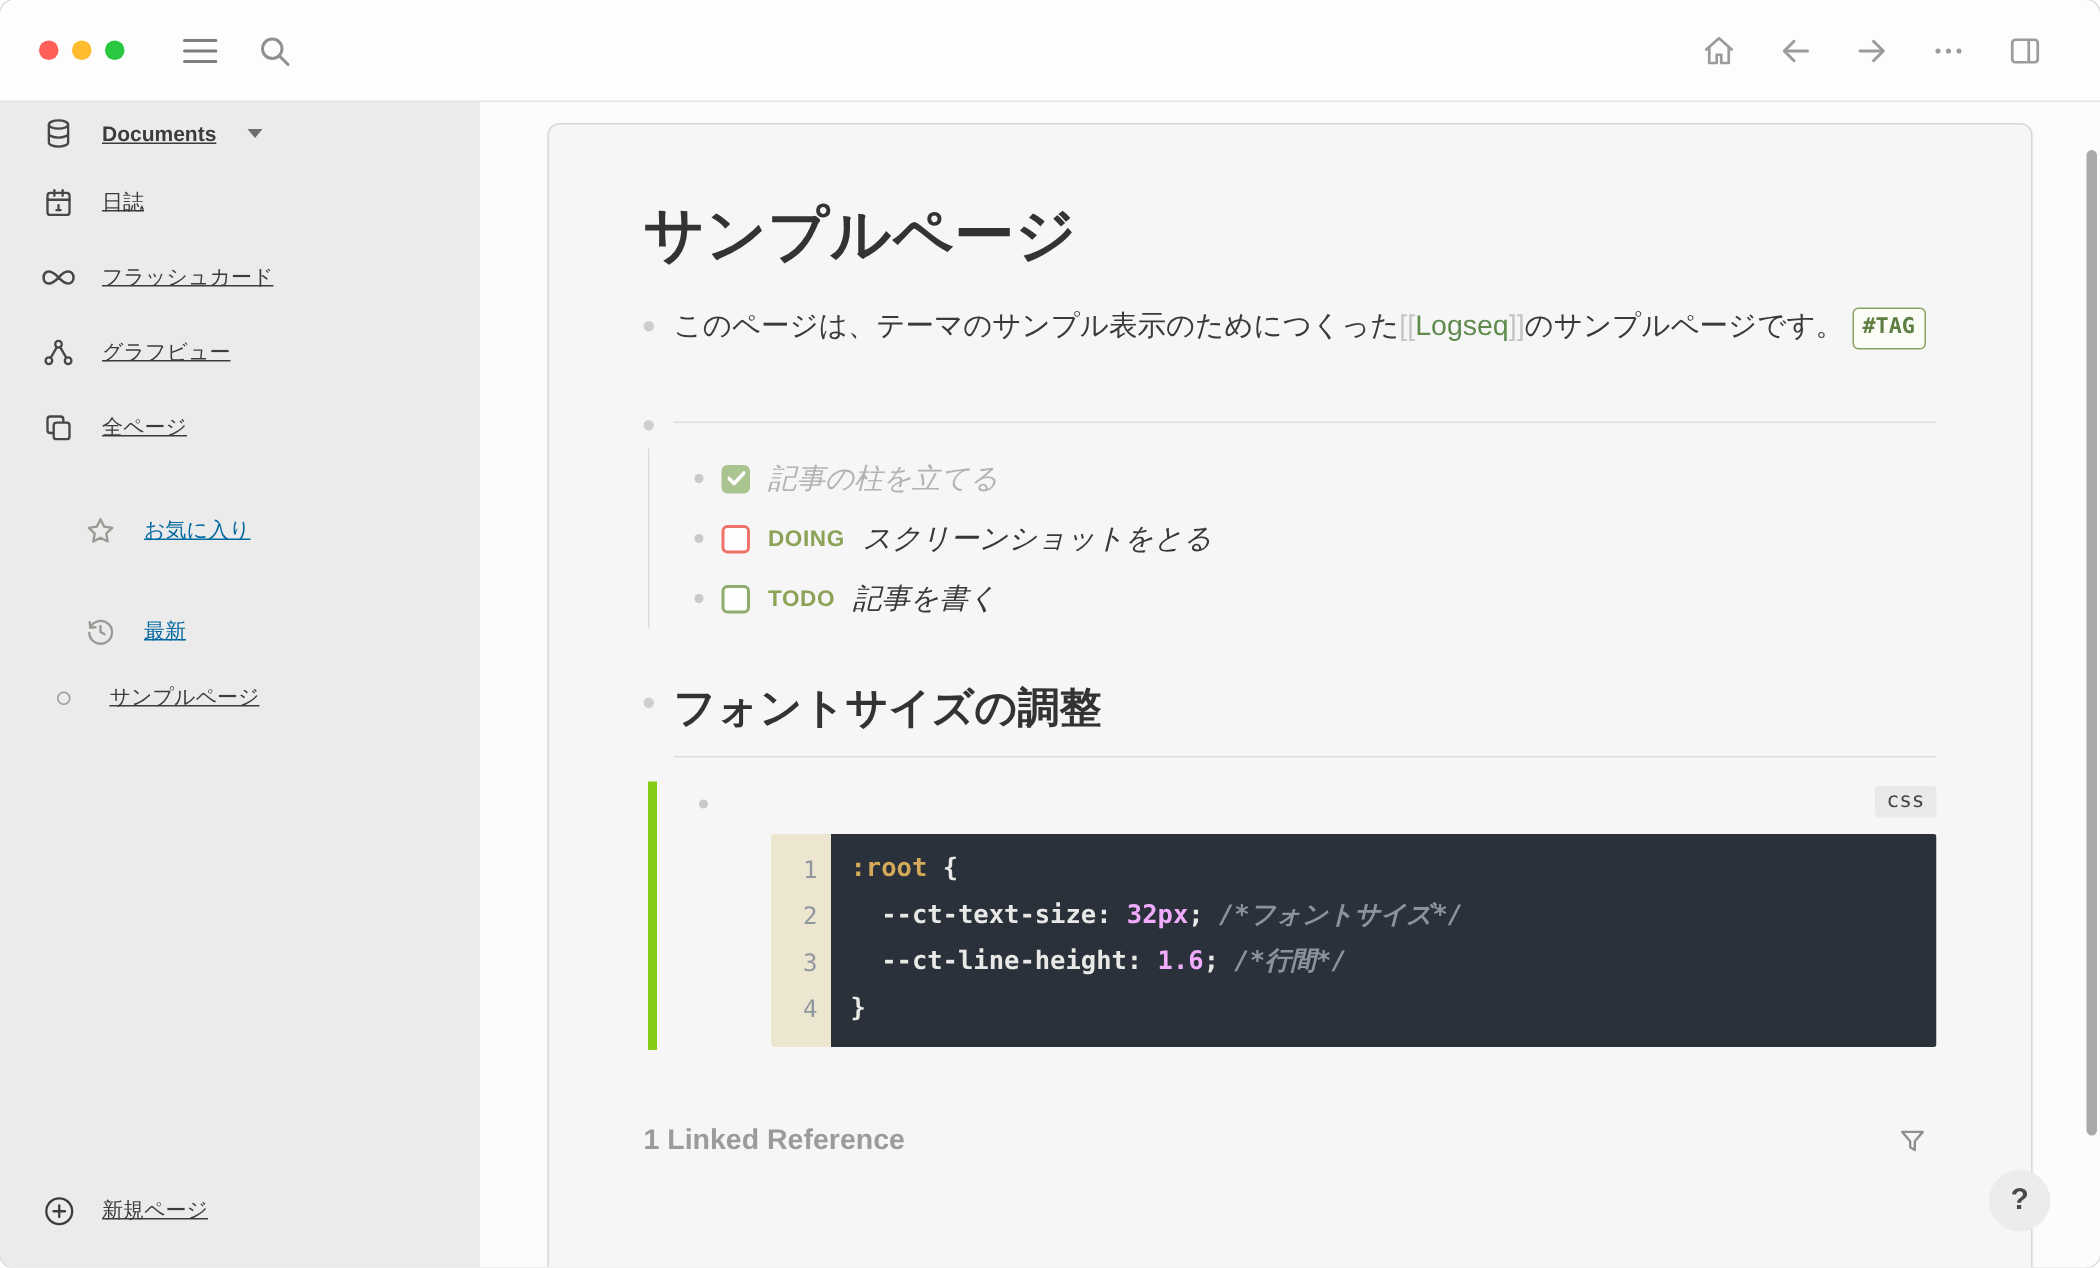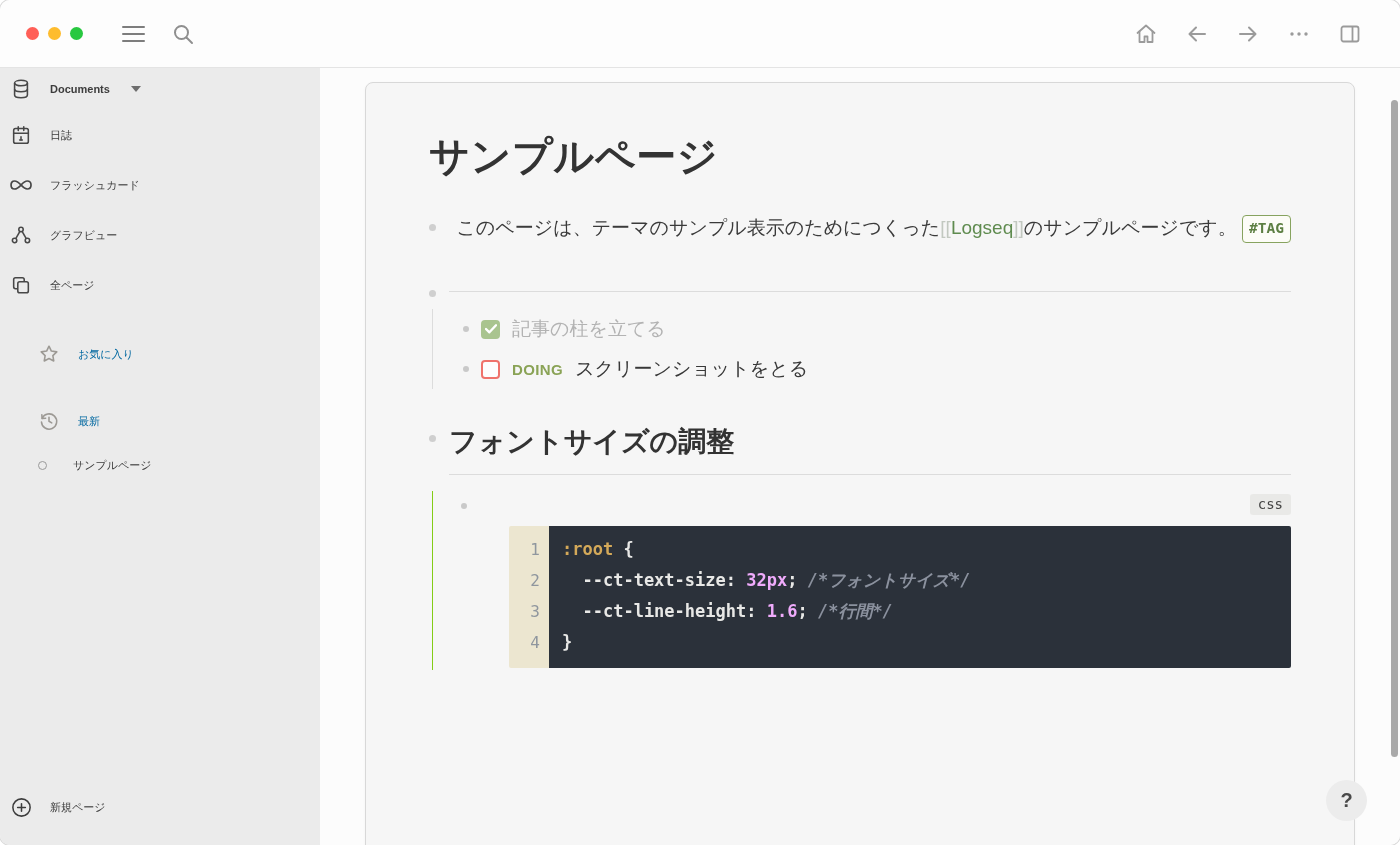--- a/index.html
+++ b/index.html
@@ -19,22 +19,22 @@
   .hamburger { margin-left:38px; }
   .searchbtn { margin-left:26px; }
   .tb-spacer { flex:1; }
   .tb-right { display:flex; align-items:center; gap:27px; margin-right:12px; }
 
   
   .bodyrow { display:flex; height:777px; }
 
   
   .sidebar { width:320px; background:#ebebeb; display:flex; flex-direction:column; padding:0 0 14px; flex:none; }
-  .side-item { display:flex; align-items:center; gap:17px; padding:0 9px; font-size:11px;
-               color:#3c3c3c; cursor:default; }
+  .side-item { display:flex; align-items:center; gap:17px; padding:0 27px; font-size:14px;
+               color:#3c3c3c; cursor:default;text-decoration:underline; }
   .side-item .ic { width:24px; height:24px; flex:none; display:flex; align-items:center; justify-content:center; color:#474747; }
   .row-documents { height:42px; font-weight:600; }
   .caret { margin-left:4px; color:#6e6e6e; }
   .nav-item { height:50px; }
   .side-section { height:50px; color:#0369a1;margin-left:28px; }
   .side-section .ic { color:#9c9994; }
   .sec-fav { margin-top:19px; }
   .sec-recent { margin-top:17px; }
   .recent-item { height:38px; padding-left:31px; gap:19px; }
   .ring { width:9px; height:9px; border:1.5px solid #9a9a9a; border-radius:50%; flex:none; margin:0 7px; }
@@ -45,45 +45,45 @@
   .card { position:absolute; left:45px; top:14px; width:990px; bottom:-14px;
           background:#f6f6f6; border:1px solid #d8d8d8; border-radius:8px;
           box-shadow:0 1px 3px rgba(0,0,0,.04); padding:46px 63px 0 63px; overflow:hidden; }
 
   .page-title { font-size:40px; font-weight:800; color:#333333; letter-spacing:.5px; }
 
   .block { display:flex; gap:13px; }
   .bullet { width:7px; height:7px; border-radius:50%; background:#cfcfcf; flex:none; margin-top:12px; }
   .block-content { flex:1; min-width:0; }
 
-  .intro-block { margin-top:28px;text-align:right; }
+  .intro-block { margin-top:18px; }
   .intro-text { font-size:19px; line-height:1.7; color:#3a3a3a; }
   .bracket { color:#c2c8c0; }
   .pagelink { color:#5f8b4f; cursor:pointer; }
   .tag-badge { display:inline-block; border:1px solid #87a35f; color:#5d7f43; background:#fcfcf7;
                border-radius:4px; padding:0px 6px 1px; font-size:14.5px; font-weight:700;
                font-family:"DejaVu Sans Mono",monospace; vertical-align:1px; cursor:pointer; }
 
   .h2-block { margin-top:34px; }
   .h2-text { font-size:28px; font-weight:800; color:#333333; }
   .h2-rule { border:none; border-top:1px solid #dcdcdc; margin-top:13px; }
 
   .children { border-left:1px solid #dcdcdc; margin-left:3px; margin-top:12px; padding-left:30px; }
   .task-row { display:flex; align-items:center; height:40px; gap:12px; }
   .task-bullet { width:6px; height:6px; border-radius:50%; background:#c9c9c9; flex:none; }
   .checkbox { width:19px; height:19px; border-radius:4px; flex:none; display:flex;
               align-items:center; justify-content:center; cursor:pointer; }
   .cb-done { background:#a9c48f; }
   .cb-doing { background:#fdfdfd; border:2px solid #ef726b; }
   .cb-todo { background:#fdfdfd; border:2px solid #8fab6d; }
   .marker { font-size:15px; font-weight:700; color:#8aa356; letter-spacing:.4px; cursor:pointer; }
-  .task-label { font-size:19px; color:#383838; }
+  .task-label { font-size:19px; color:#383838;font-style:italic; }
   .task-label.done { color:#b3b3b3; }
 
-  .code-children { border-left:1px solid #84cc16; margin-left:3px; margin-top:16px; padding-left:28px;
+  .code-children { border-left:6px solid #84cc16; margin-left:3px; margin-top:16px; padding-left:28px;
                    padding-bottom:2px; position:relative; }
   .code-head { display:flex; justify-content:flex-end; align-items:center; height:26px; }
   .lang-badge { background:#e9e9e7; color:#444444; font-family:"DejaVu Sans Mono",monospace;
                 font-size:14px; padding:2px 8px 3px; border-radius:3px; }
   .code-block { display:flex; margin-top:9px; margin-left:29px; border-radius:2px; overflow:hidden; cursor:text; }
   .code-gutter { width:40px; background:#ece6d0; padding:8px 9px 10px 0; flex:none; }
   .code-num { font-family:"DejaVu Sans Mono",monospace; font-size:16px; line-height:31px;
               color:#8f969e; text-align:right; }
   .code-body { flex:1; background:#2b313a; padding:8px 14px 10px 13px; }
   .code-line { font-family:"DejaVu Sans Mono",monospace; font-size:17px; font-weight:700;
@@ -298,20 +298,26 @@
                   <polyline points="1 5 4.4 8.3 11 1.3"></polyline>
                 </svg>
             </div>
             <span class="task-label done">記事の柱を立てる</span>
           </div>
           <div class="task-row">
             <div class="task-bullet"></div>
             <div class="checkbox cb-doing"></div>
             <span class="marker">DOING</span>
             <span class="task-label">スクリーンショットをとる</span>
+          </div>
+          <div class="task-row">
+            <div class="task-bullet"></div>
+            <div class="checkbox cb-todo"></div>
+            <span class="marker">TODO</span>
+            <span class="task-label">記事を書く</span>
           </div>
         </div>
 
         <div class="block h2-block">
           <div class="bullet"></div>
           <div class="block-content">
             <div class="h2-text">フォントサイズの調整</div>
             <hr class="h2-rule">
           </div>
         </div>
@@ -334,20 +340,28 @@
                     <div class="code-line"><span class="tok-selector">:root</span><span class="tok-plain"> {</span></div>
                     <div class="code-line"><span class="tok-plain">  --ct-text-size: </span><span class="tok-value">32px</span><span class="tok-plain">; </span><span class="tok-comment">/*フォントサイズ*/</span></div>
                     <div class="code-line"><span class="tok-plain">  --ct-line-height: </span><span class="tok-value">1.6</span><span class="tok-plain">; </span><span class="tok-comment">/*行間*/</span></div>
                     <div class="code-line"><span class="tok-plain">}</span></div>
                   </div>
               </div>
             </div>
           </div>
         </div>
 
+        <div class="refs-row">
+          <span class="refs-label">1 Linked Reference</span>
+          <span class="funnel">
+            <svg width="22" height="22" viewBox="0 0 24 24" fill="none" stroke="#8f8f8f" stroke-width="1.7" stroke-linejoin="round">
+                <path d="M4.5 5h15l-5.8 6.8v6.4l-3.4-2v-4.4z"></path>
+              </svg>
+          </span>
+        </div>
       </div>
 
       <div class="help-btn">?</div>
     </div>
   </div>
 
   <div class="scrollbar-thumb"></div>
 </div>
 
 </body></html>

